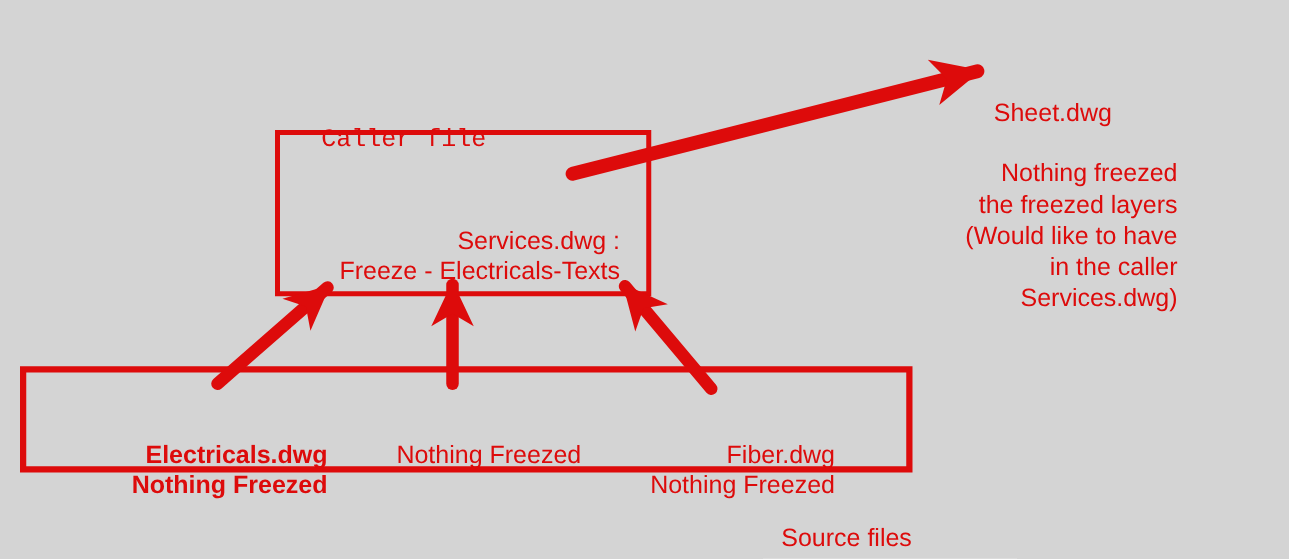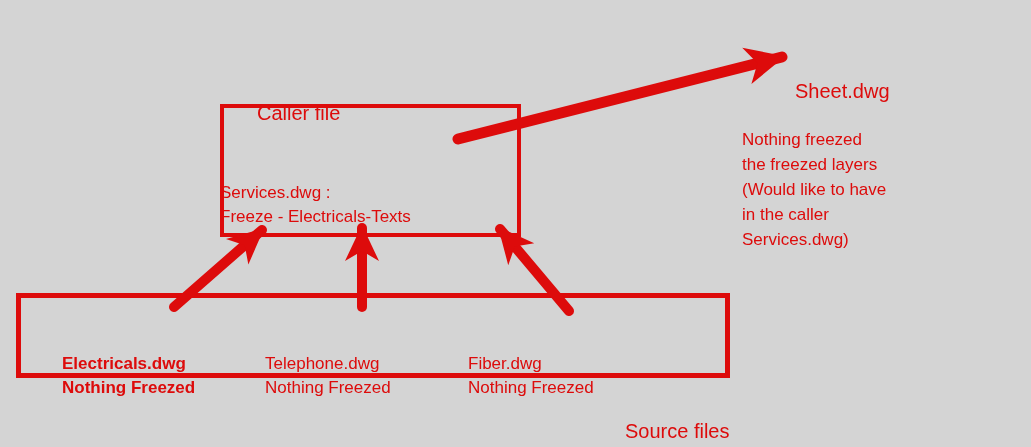--- a/index.html
+++ b/index.html
@@ -15,23 +15,23 @@
     color: var(--red, #dd0b0b);
     overflow: hidden;
   }
   .abs { position: absolute; margin-top: 39px; }
   .label {
     font-size: 20px;
     line-height: 24px;
     white-space: nowrap;
   }
   .textblock {
-    font-size: 17px;
+    font-size: 20px;
     line-height: 24px;
-    text-align: left;
+    text-align: right;
   }
   .outline-box {
     position: absolute;
     border: 4px solid var(--red, #dd0b0b);
     box-sizing: border-box;
     background: transparent;
   }
   #source-box { border-width: 5px; }
   #arrow-layer {
     position: absolute;
@@ -41,25 +41,25 @@
     pointer-events: none;
   }
   #arrow-layer line { stroke: var(--red, #dd0b0b); stroke-linecap: round; }
   #arrow-layer .head { fill: var(--red, #dd0b0b); }
 </style>
 </head>
 <body>
 
 <div id="canvas" style="--red: #dd0b0b; --bg: #d4d4d4;">
 
-  <div class="abs label" style="left:257px; top:62px;">Caller file</div>
+  <div class="abs label" style="left:257px; top:62px;font-family:Liberation Mono, monospace;">Caller file</div>
 
   <div id="caller-box" class="outline-box" style="left:220px; top:104px; width:301px; height:133px;"></div>
 
-  <div class="abs textblock" style="left:220px; top:142px; width:260px;">
+  <div class="abs textblock" style="left:220px; top:142px; width:260px;padding-left:16px;">
     <div>Services.dwg :</div>
     <div>Freeze - Electricals-Texts</div>
   </div>
 
   <div class="abs label" style="left:795px; top:40px;">Sheet.dwg</div>
 
   <div class="abs textblock" style="left:742px; top:88px; width:200px; line-height:25px;">
     <div>Nothing freezed</div>
     <div>the freezed layers</div>
     <div>(Would like to have</div>
@@ -68,21 +68,20 @@
   </div>
 
   <div id="source-box" class="outline-box" style="left:16px; top:293px; width:714px; height:85px;"></div>
 
   <div class="abs textblock" style="left:62px; top:313px; width:200px;font-weight:bold;">
     <div>Electricals.dwg</div>
     <div>Nothing Freezed</div>
   </div>
 
   <div class="abs textblock" style="left:265px; top:313px; width:200px;">
-    <div>Telephone.dwg</div>
     <div>Nothing Freezed</div>
   </div>
 
   <div class="abs textblock" style="left:468px; top:313px; width:200px;">
     <div>Fiber.dwg</div>
     <div>Nothing Freezed</div>
   </div>
 
   <div class="abs label" style="left:625px; top:380px;">Source files</div>
 

